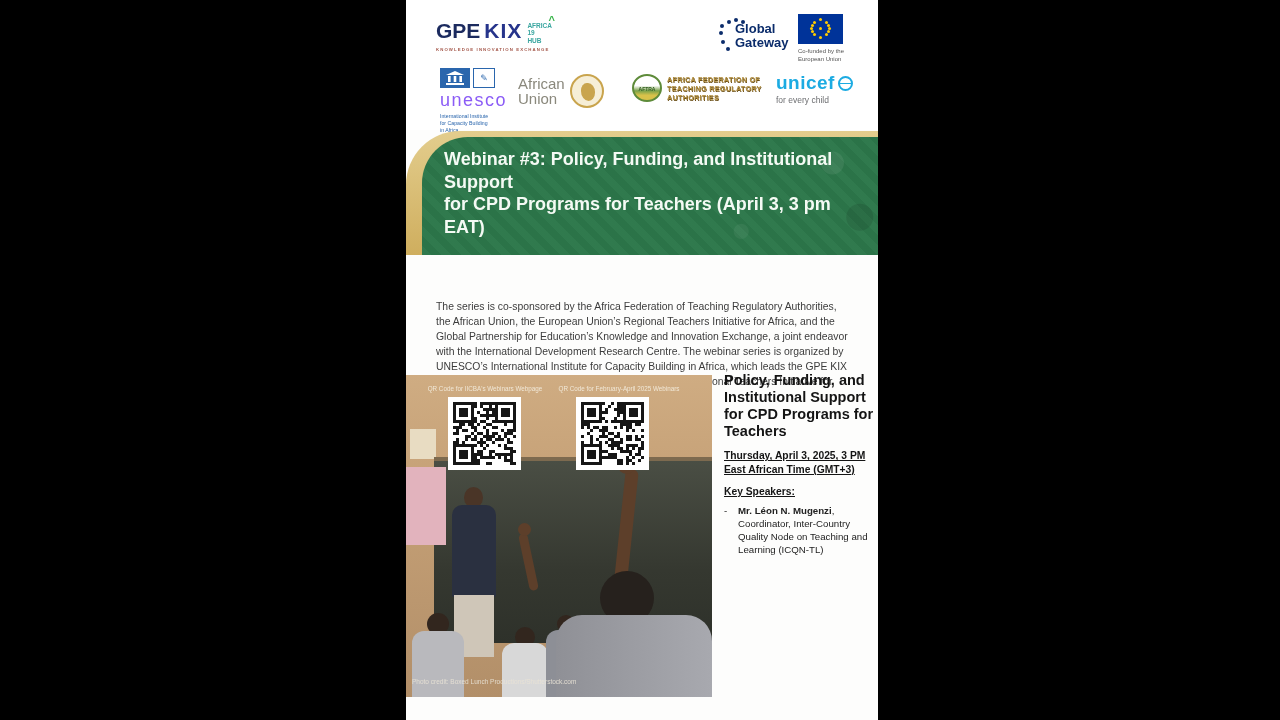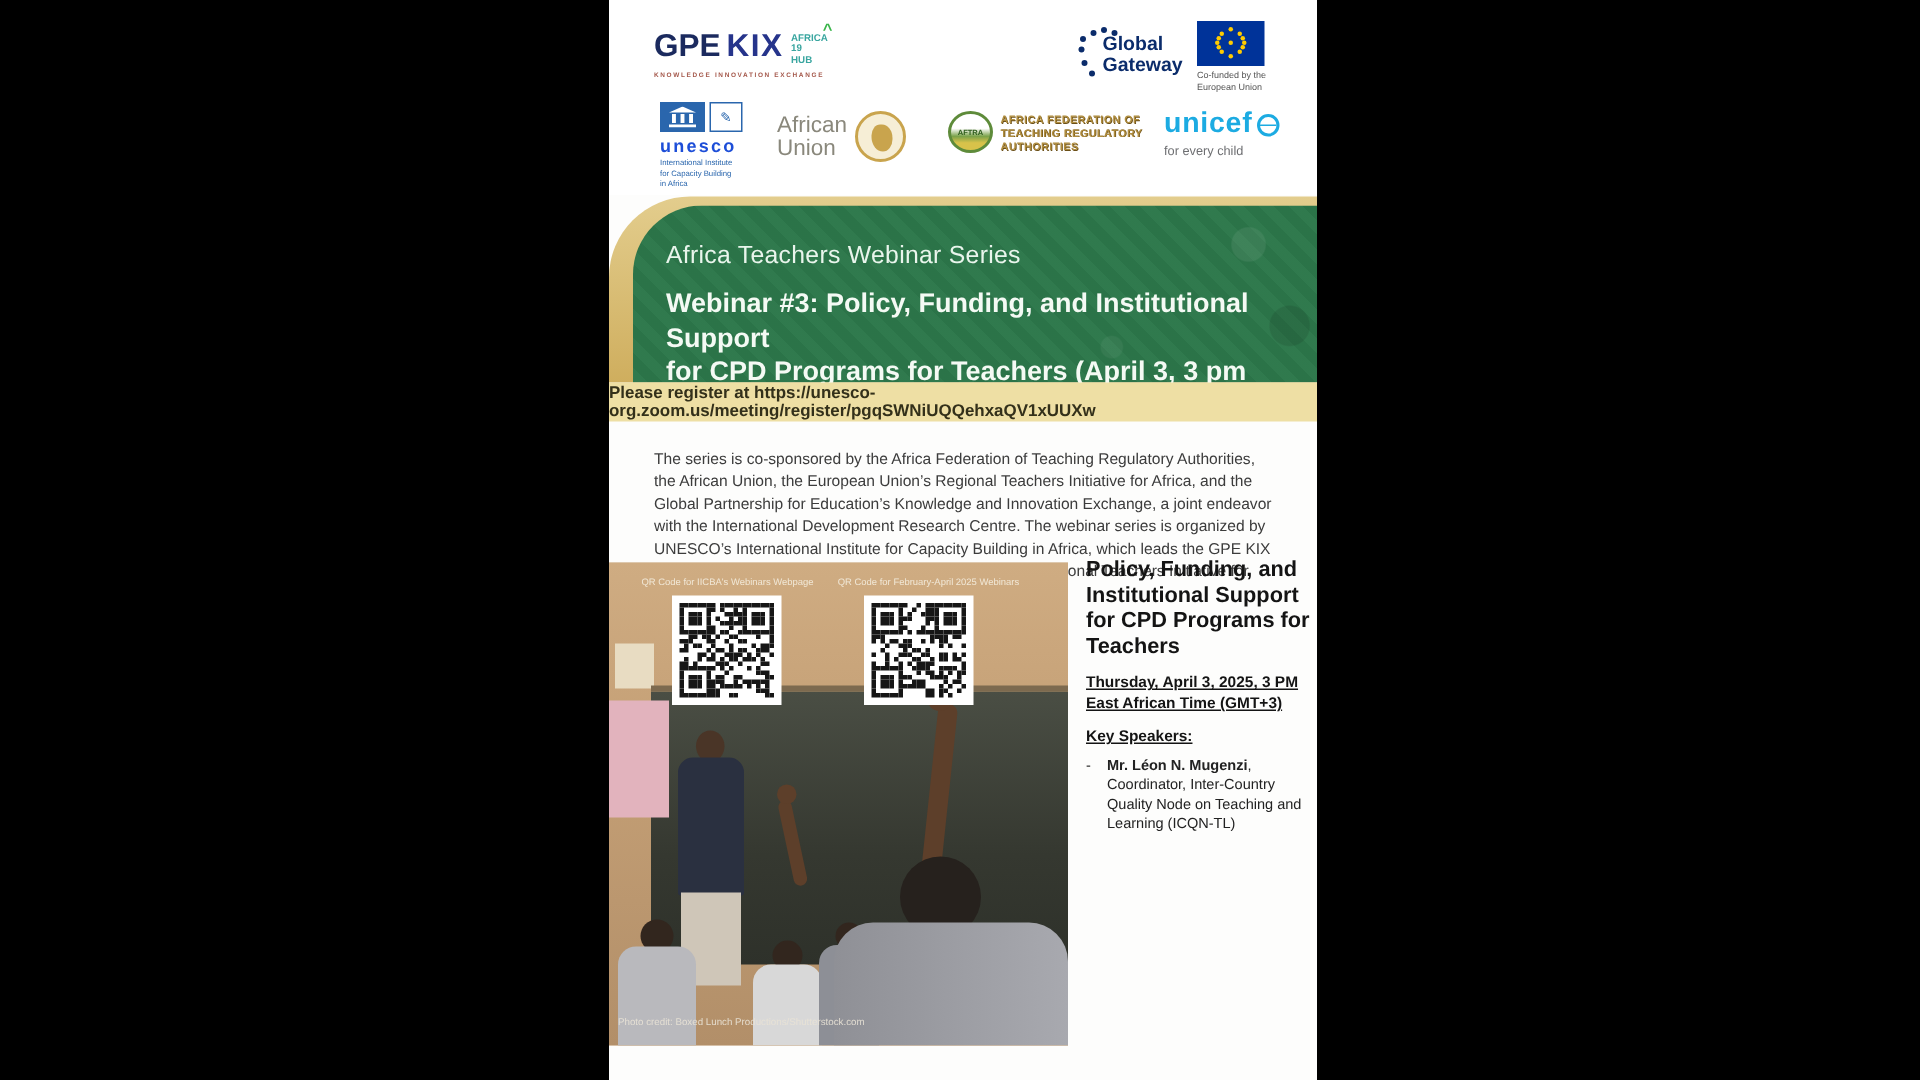--- a/index.html
+++ b/index.html
@@ -41,21 +41,21 @@
   .eu-flag{width:45px;height:30px;background:#003399;position:relative;}
   .eu-stars{position:absolute;left:21px;top:13px;width:3px;height:3px;border-radius:50%;background:#ffcc00;
     box-shadow:0 -9px 0 #ffcc00,0 9px 0 #ffcc00,-9px 0 0 #ffcc00,9px 0 0 #ffcc00,-6px -6px 0 #ffcc00,6px -6px 0 #ffcc00,-6px 6px 0 #ffcc00,6px 6px 0 #ffcc00,-8px -3px 0 #ffcc00,8px -3px 0 #ffcc00,-8px 3px 0 #ffcc00,8px 3px 0 #ffcc00;}
   .eu-cap{margin-top:4px;font-size:6px;color:#555;line-height:1.25;}
 
   
   .logo-unesco{left:34px;top:68px;width:80px;text-align:left;}
   .unesco-boxes{display:flex;gap:3px;}
   .ubox1{width:30px;height:20px;background:#2a66ad;display:flex;align-items:center;justify-content:center;}
   .ubox2{width:22px;height:20px;background:#fff;border:1px solid #2a66ad;color:#2a66ad;font-size:9px;text-align:center;line-height:18px;}
-  .unesco-word{font-weight:bold;font-size:12px;color:#1d4ed8;letter-spacing:1.5px;margin-top:2px;}
+  .unesco-word{font-weight:normal;font-size:18px;color:#8b5cf6;letter-spacing:1.5px;margin-top:2px;}
   .unesco-cap{font-size:5.2px;color:#2a66ad;line-height:1.3;margin-top:2px;}
 
   
   .logo-au{left:112px;top:74px;display:flex;align-items:center;}
   .au-text{font-size:15px;color:#8a887c;line-height:1.0;}
   .au-emblem{width:34px;height:34px;border-radius:50%;border:2px solid #c9a44d;background:#f6eed6;margin-left:5px;position:relative;}
   .au-core{position:absolute;left:9px;top:7px;width:14px;height:18px;background:#c9a44d;border-radius:45% 55% 50% 60%;}
 
   
   .logo-aftra{left:226px;top:74px;display:flex;align-items:center;}
@@ -197,30 +197,26 @@
         <div class="unicef-row">
           <span class="unicef-word">unicef</span>
           <span class="unicef-globe"></span>
         </div>
         <div class="unicef-cap">for every child</div>
       </div>
     </div>
 
     <div class="banner-gold">
       <div class="banner-green">
-        <div class="banner-series">Africa Teachers Webinar Series</div>
         <div class="banner-title">
           <span>Webinar #3: Policy, Funding, and Institutional Support</span><br><span>for CPD Programs for Teachers (April 3, 3 pm EAT)</span>
         </div>
       </div>
     </div>
 
-    <div class="register-bar">
-      <span class="register-text">Please register at https://unesco-org.zoom.us/meeting/register/pgqSWNiUQQehxaQV1xUUXw</span>
-    </div>
 
     <p class="description">The series is co-sponsored by the Africa Federation of Teaching Regulatory Authorities, the African Union, the European Union’s Regional Teachers Initiative for Africa, and the Global Partnership for Education’s Knowledge and Innovation Exchange, a joint endeavor with the International Development Research Centre. The webinar series is organized by UNESCO’s International Institute for Capacity Building in Africa, which leads the GPE KIX Africa 19 Hub and is a partner in the European Union’s Regional Teachers Initiative for Africa.</p>
 
     <div class="photo">
       <div class="ph-wall"></div>
       <div class="ph-poster-cream"></div>
       <div class="ph-board"></div>
       <div class="ph-poster-pink"></div>
 
       <div class="ph-teacher">

